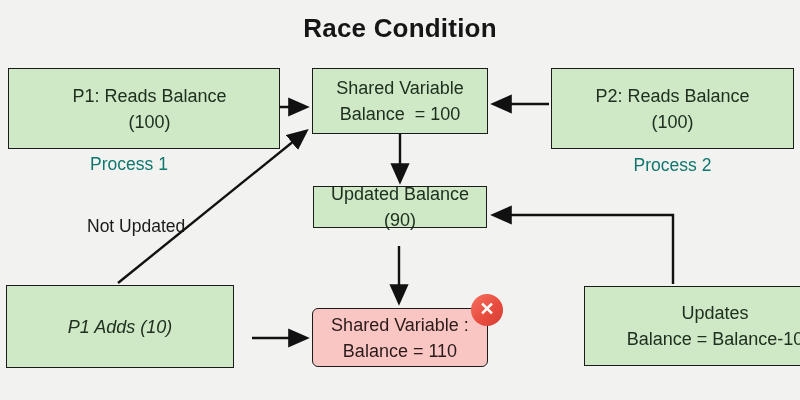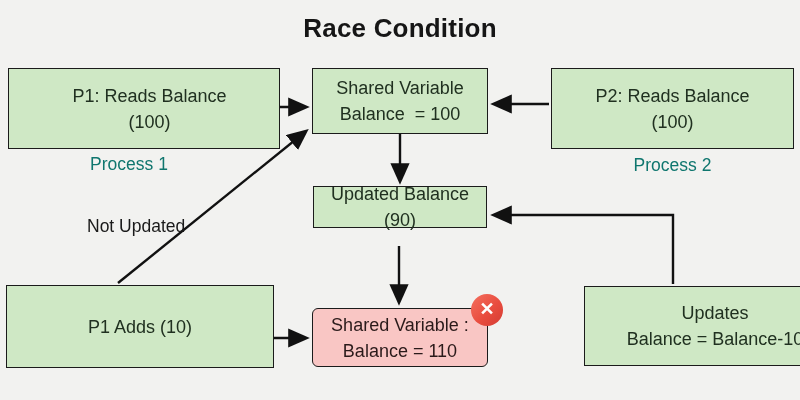--- a/index.html
+++ b/index.html
@@ -113,21 +113,21 @@
   <div class="node green" style="left:551px; top:68px; width:243px; height:81px;">
     <div class="box-line">P2: Reads Balance</div>
     <div class="box-line">(100)</div>
   </div>
 
   <div class="node green" style="left:313px; top:186px; width:174px; height:42px;">
     <div class="box-line">Updated Balance</div>
     <div class="box-line">(90)</div>
   </div>
 
-  <div class="node green" style="left:6px; top:285px; width:268px; height:83px;">
+  <div class="node green" style="left:6px; top:285px; width:228px; height:83px;font-style:italic;">
     <div class="box-line">P1 Adds (10)</div>
   </div>
 
   <div class="node pink" style="left:312px; top:308px; width:176px; height:59px;border-radius:6px;">
     <div class="box-line">Shared Variable :</div>
     <div class="box-line">Balance = 110</div>
   </div>
 
   <div class="node green" style="left:584px; top:286px; width:242px; height:80px;padding-left:20px;">
     <div class="box-line">Updates</div>

